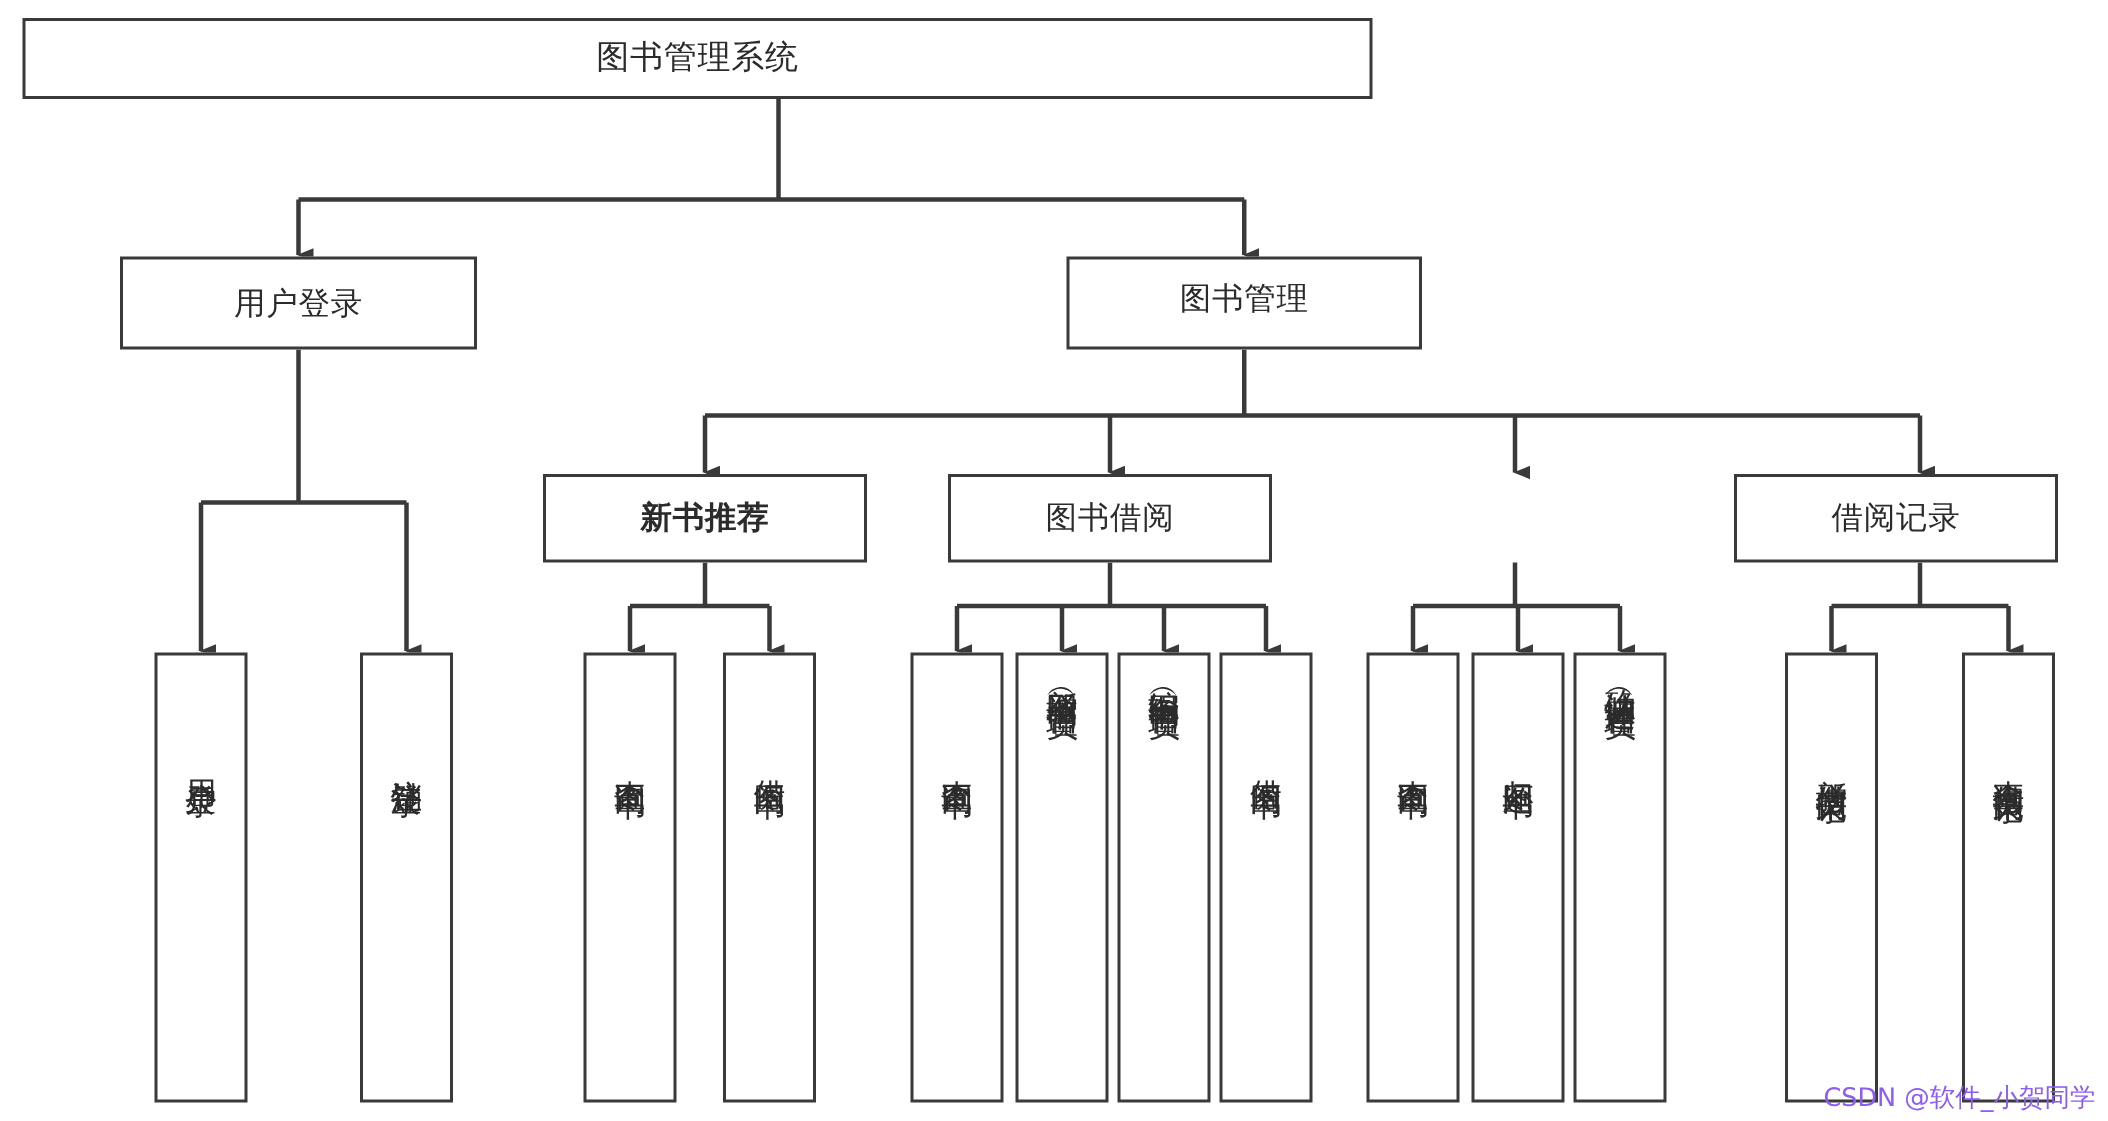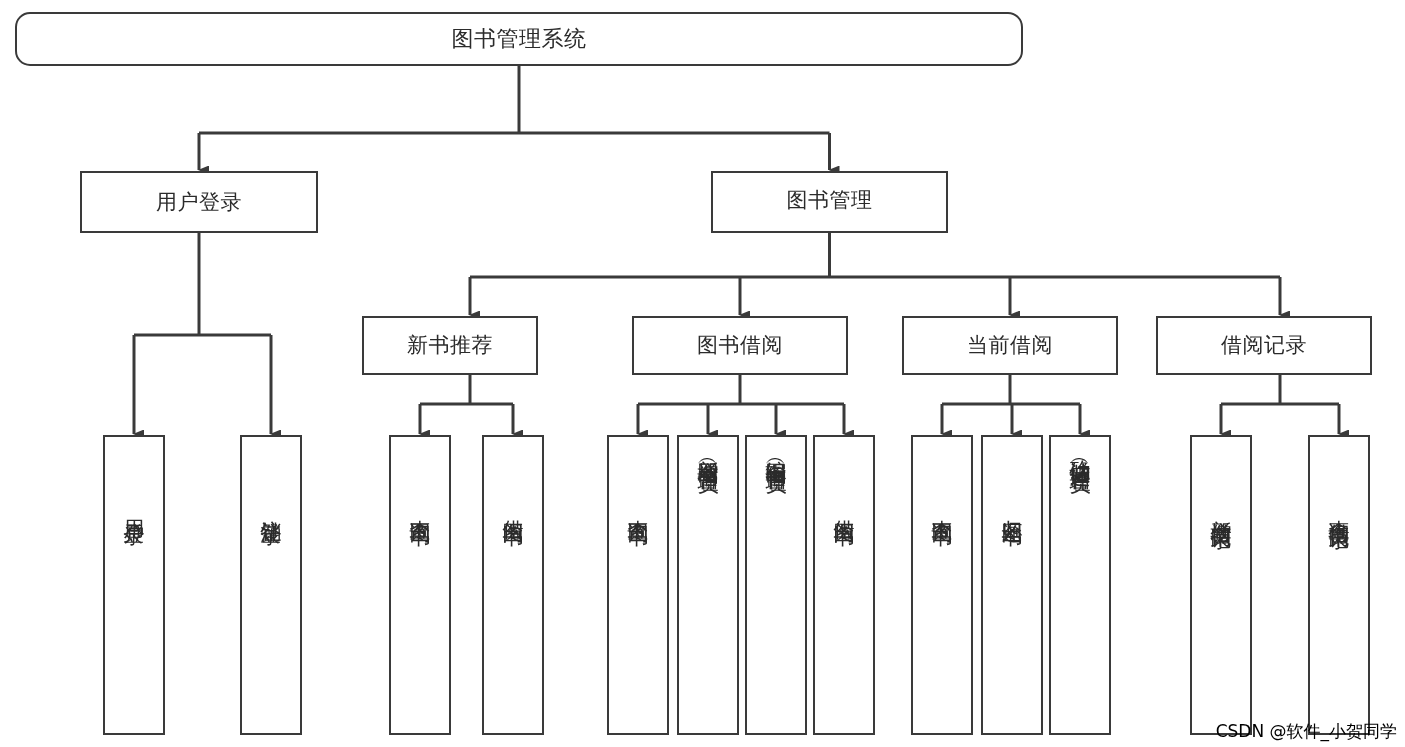--- a/index.html
+++ b/index.html
@@ -65,21 +65,21 @@
     white-space: nowrap;
   }
   .node.vert.mid .node-label {
     margin-top: 60px;
   }
   .watermark {
     position: absolute;
     right: 8px;
     bottom: 4px;
     font-size: 17px;
-    color: #000000;
+    color: #8b5cf6;
     white-space: nowrap;
     user-select: none;
     text-align: center;
   }
 </style>
 </head>
 <body>
 
 <div id="diagram-root">
 
@@ -119,39 +119,36 @@
         <path d="M 1221 404 L 1339 404"></path>
         <path d="M 1221 404 L 1221 434" marker-end="url(#arrowhead)"></path>
         <path d="M 1339 404 L 1339 434" marker-end="url(#arrowhead)"></path>
         <path d="M 519 66 L 519 133"></path>
         <path d="M 199 133 L 829.5 133"></path>
         <path d="M 199 133 L 199 170" marker-end="url(#arrowhead)"></path>
         <path d="M 829.5 133 L 829.5 170" marker-end="url(#arrowhead)"></path>
       </g>
   </svg>
 
-  <div class="node root horiz" style="left: 15px; top: 12px; width: 1008px; height: 54px; border-radius: 15px;">
+  <div class="node root horiz" style="left: 15px; top: 12px; width: 900px; height: 54px;">
     <span class="node-label">图书管理系统</span>
   </div>
 
   <div class="node horiz" style="left: 80px; top: 171px; width: 238px; height: 62px;">
     <span class="node-label">用户登录</span>
   </div>
   <div class="node horiz" style="left: 711px; top: 171px; width: 237px; height: 62px; font-family: Liberation Mono, monospace;">
     <span class="node-label">图书管理</span>
   </div>
 
-  <div class="node horiz" style="left: 362px; top: 316px; width: 176px; height: 59px;">
+  <div class="node horiz" style="left: 362px; top: 316px; width: 216px; height: 59px; font-weight: bold;">
     <span class="node-label">新书推荐</span>
   </div>
   <div class="node horiz" style="left: 632px; top: 316px; width: 216px; height: 59px;">
     <span class="node-label">图书借阅</span>
-  </div>
-  <div class="node horiz" style="left: 902px; top: 316px; width: 216px; height: 59px;">
-    <span class="node-label">当前借阅</span>
   </div>
   <div class="node horiz" style="left: 1156px; top: 316px; width: 216px; height: 59px;">
     <span class="node-label">借阅记录</span>
   </div>
 
   <div class="node vert mid" style="left: 103px; top: 435px; width: 62px; height: 300px;">
     <span class="node-label">用户登录</span>
   </div>
   <div class="node vert mid" style="left: 240px; top: 435px; width: 62px; height: 300px;">
     <span class="node-label">注销登录</span>

